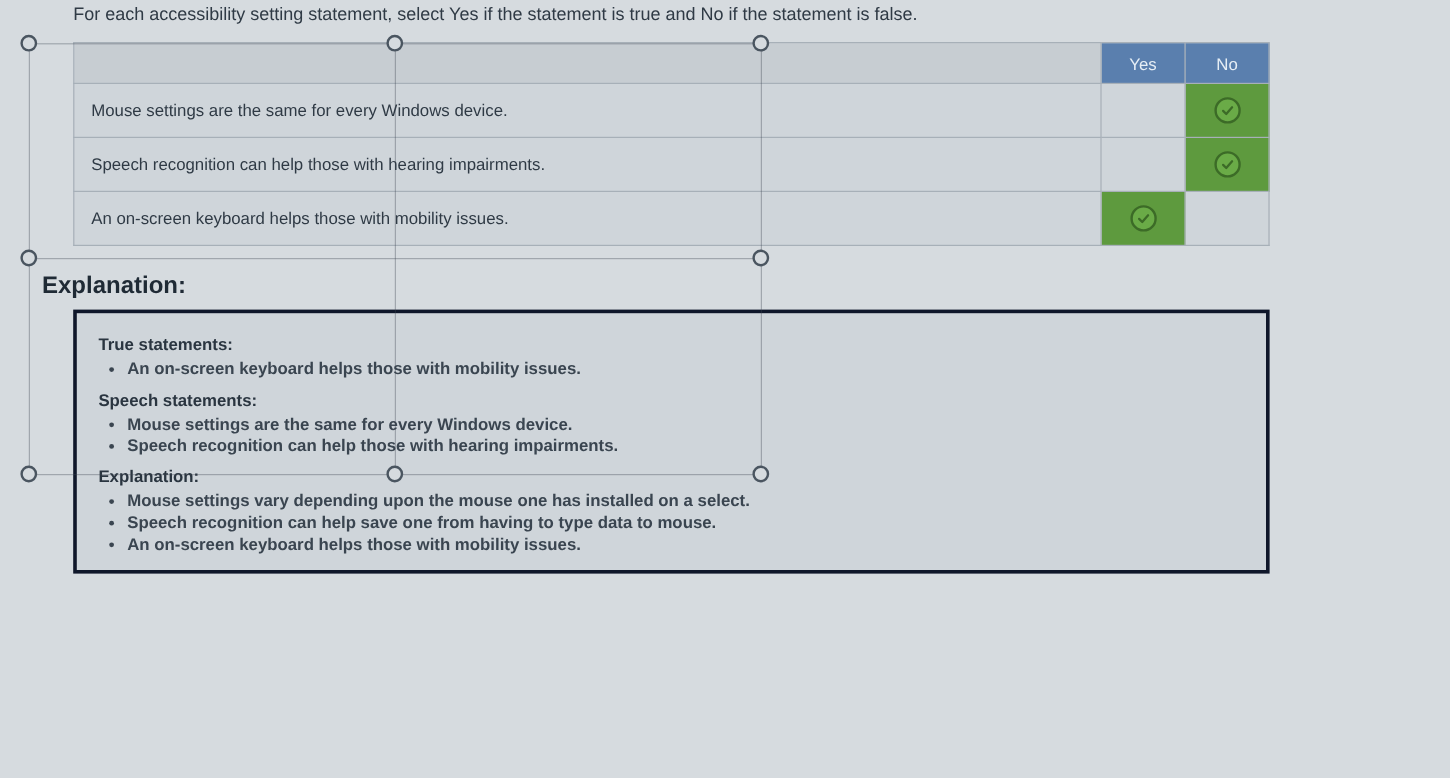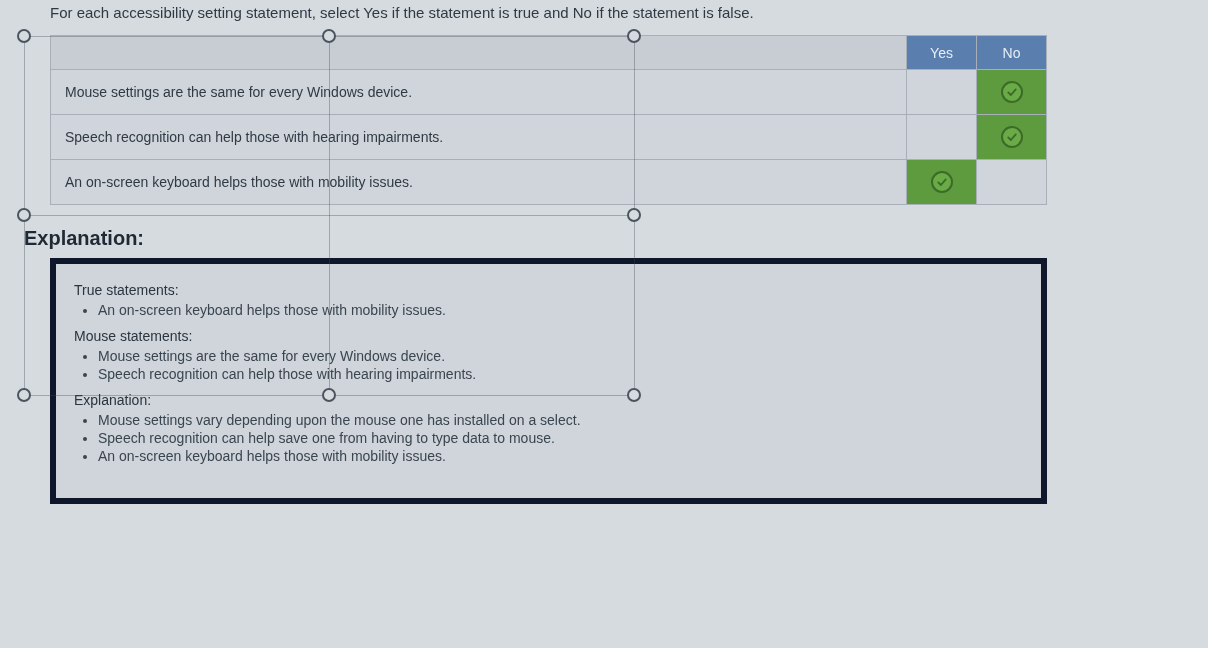--- a/index.html
+++ b/index.html
@@ -7,20 +7,21 @@
     margin: 0; padding: 0;
     width: 1208px;
     font-family: "Segoe UI", Arial, sans-serif;
     background: #d6dbdf;
     color: #3a3f45;
   }
   .page {
     width: 1065px;
     min-height: 648px;
     padding: 0 10px 10px 10px;
+    margin-left: 11px;
   }
   .prompt {
     padding: 4px 24px 14px 40px;
     font-size: 15px;
     color: #2f3a45;
   }
   .answer-area {
     margin-left: 40px;
     margin-right: 8px;
   }
@@ -73,25 +74,26 @@
   .check-circle.hidden { visibility: hidden; }
 
   .explanation-heading {
     margin: 22px 0 8px 14px;
     font-size: 20px;
     font-weight: 600;
     color: #1f2a35;
   }
   .explanation-box {
     margin: 0 8px 0 40px;
-    border: 6px solid #0f172a;
-    padding: 12px 18px 24px 18px;
+    border: 3px solid #0f172a;
+    padding: 12px 18px 4px 18px;
     background: #cfd5da;
     font-size: 14px;
     color: #2f3a45;
+    font-weight: bold;
   }
   .explanation-box .sub {
     margin: 6px 0 4px 0;
     color: #2a3540;
   }
   .explanation-box ul {
     margin: 2px 0 10px 24px;
     padding: 0;
   }
   .explanation-box ul li {
@@ -181,21 +183,21 @@
   </div>
 
   <div class="explanation-heading">Explanation:</div>
 
   <div class="explanation-box">
     <div class="sub">True statements:</div>
     <ul id="true-list">
         <li>An on-screen keyboard helps those with mobility issues.</li>
       </ul>
 
-    <div class="sub">Mouse statements:</div>
+    <div class="sub">Speech statements:</div>
     <ul id="false-list">
         <li>Mouse settings are the same for every Windows device.</li>
         <li>Speech recognition can help those with hearing impairments.</li>
       </ul>
 
     <div class="sub">Explanation:</div>
     <ul id="expl-list">
         <li>Mouse settings vary depending upon the mouse one has installed on a select.</li>
         <li>Speech recognition can help save one from having to type data to mouse.</li>
         <li>An on-screen keyboard helps those with mobility issues.</li>

